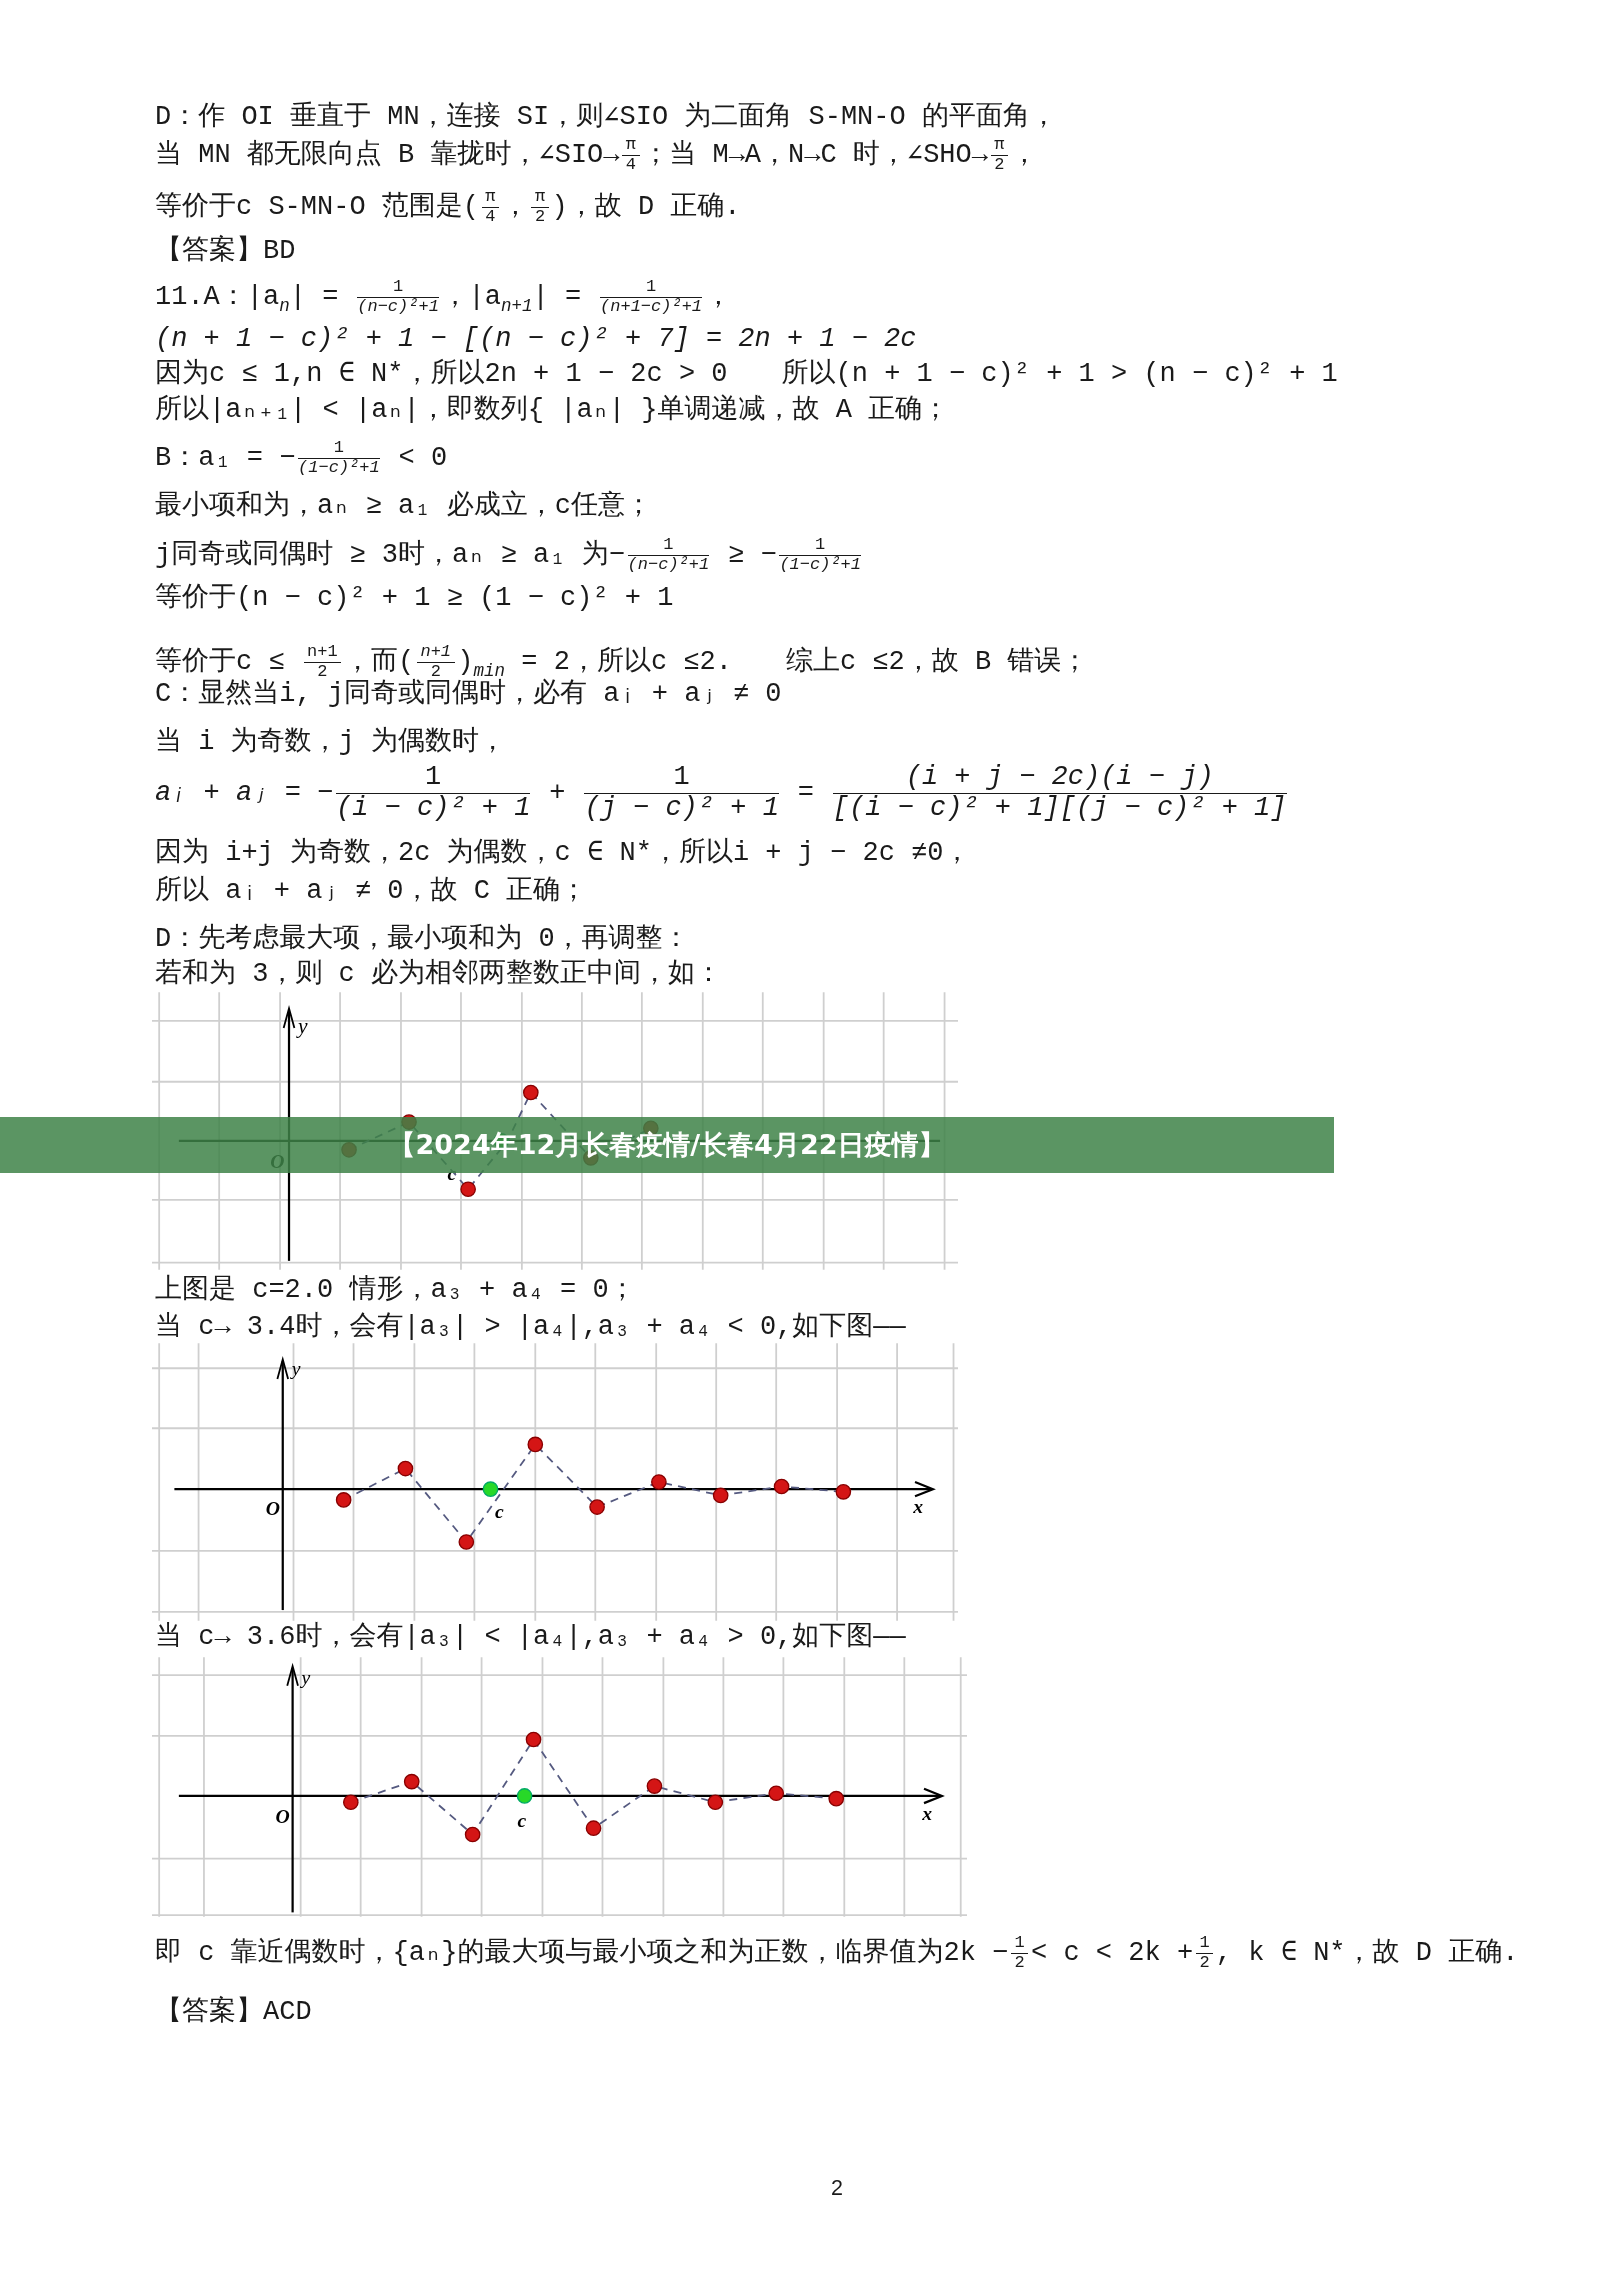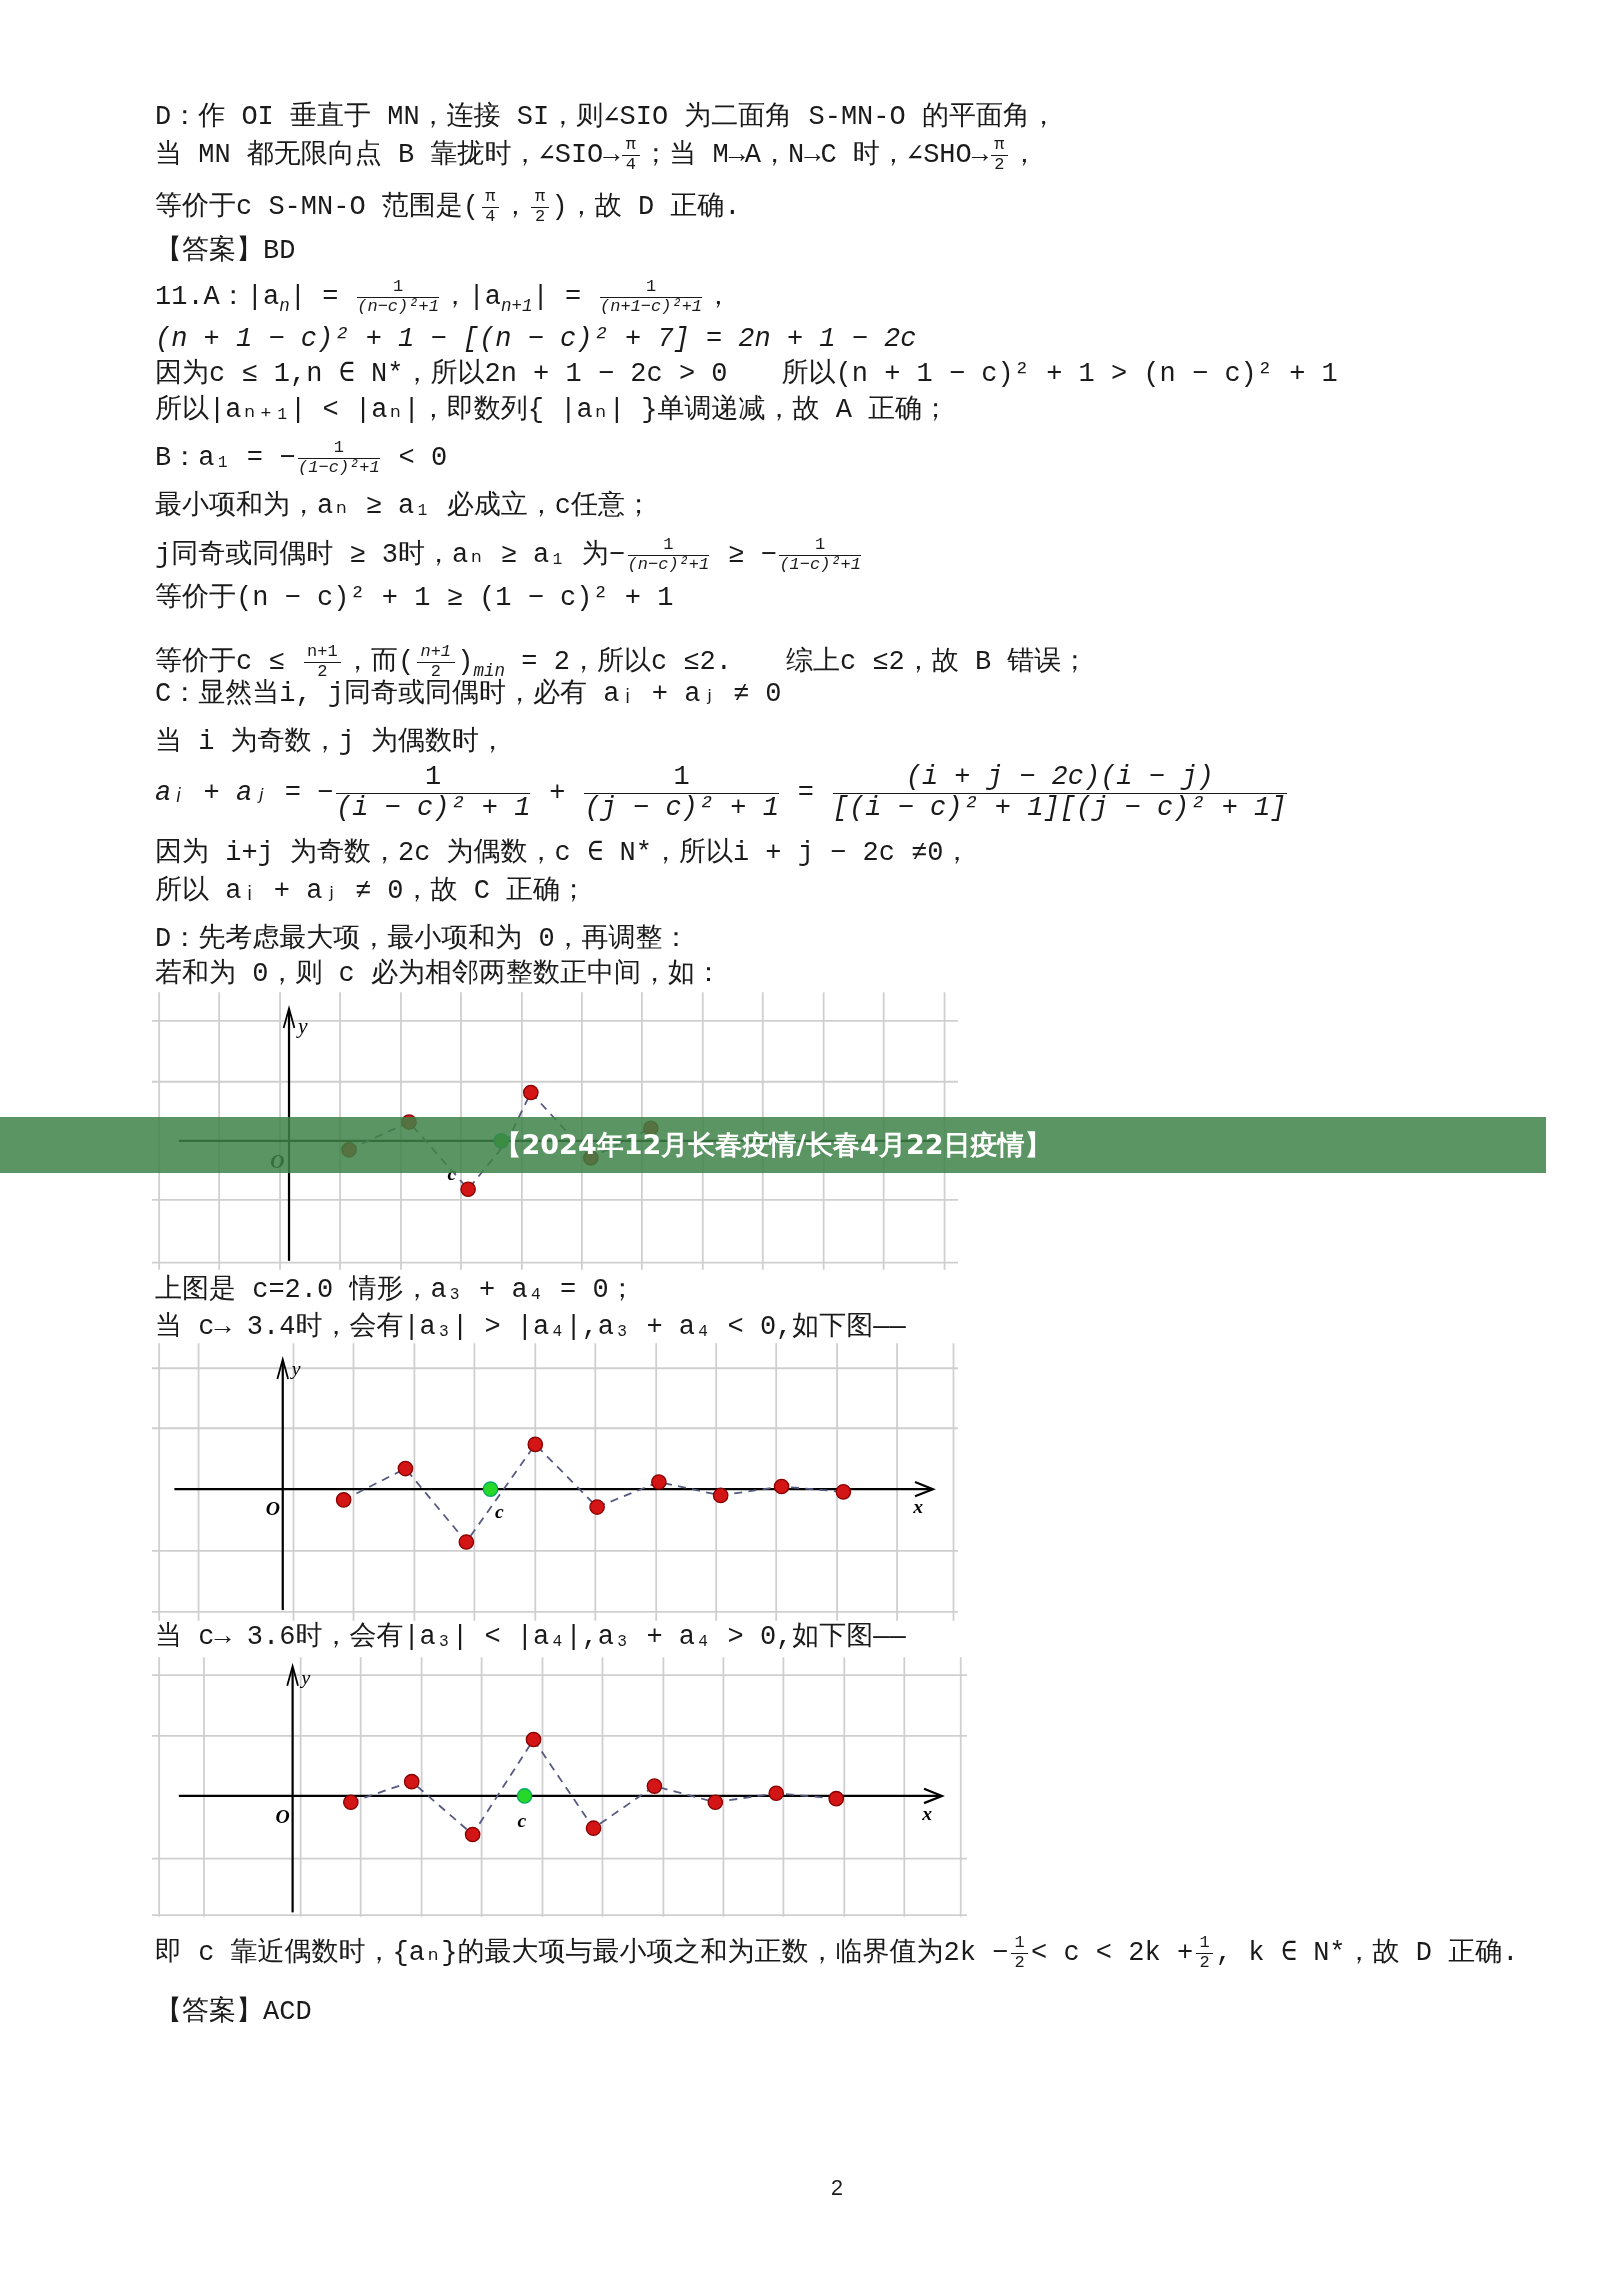--- a/index.html
+++ b/index.html
@@ -7,21 +7,21 @@
          font-family: "Liberation Serif", "DejaVu Serif", serif; color: #1a1a1a; }
   .line { position: absolute; left: 155px; font-size: 27px; line-height: 36px; white-space: nowrap; font-family: Liberation Mono, monospace; }
   .math { font-style: italic; }
   .frac { display: inline-block; vertical-align: middle; text-align: center; margin: 0 2.7px; }
   .frac .num, .frac .den { display: block; line-height: 1.1; }
   .frac .num { border-bottom: 1.8px solid #1a1a1a; padding: 0 3.6px; }
   .frac.small { font-size: 17px; }
   .frac.big { font-size: 27px; }
   sup, sub { font-size: 0.65em; }
   .graph { position: absolute; left: 152px; }
-  .banner { position: absolute; left: 0; top: 1117px; width: 1546px; height: 56px;
+  .banner { position: absolute; left: 0; top: 1117px; width: 1334px; height: 56px;
             background: rgba(62,130,72,0.85); display: flex; align-items: center; justify-content: center; }
   .banner span { color: #ffffff; font-family: "DejaVu Sans", sans-serif; font-weight: bold; font-size: 27px; letter-spacing: 0px; }
   .pagenum { position: absolute; left: 831px; top: 2176px; font-family: "Liberation Sans", sans-serif; font-size: 21.5px; }
 </style>
 </head>
 <body>
 
 <div class="line" style="top:99px">D：作 OI 垂直于 MN，连接 SI，则∠SIO 为二面角 S-MN-O 的平面角，</div>
 
 <div class="line" style="top:136px">
@@ -56,21 +56,21 @@
 
 <div class="line" style="top:676px">C：显然当i, j同奇或同偶时，必有 aᵢ + aⱼ ≠ 0</div>
 <div class="line" style="top:724px">当 i 为奇数，j 为偶数时，</div>
 <div class="line" style="top:763px">
   <span class="math">aᵢ + aⱼ = −</span><span class="frac big"><span class="num">1</span><span class="den math">(i − c)² + 1</span></span><span> + </span><span class="frac big"><span class="num">1</span><span class="den math">(j − c)² + 1</span></span><span> = </span><span class="frac big"><span class="num math">(i + j − 2c)(i − j)</span><span class="den math">[(i − c)² + 1][(j − c)² + 1]</span></span>
 </div>
 <div class="line" style="top:835px">因为 i+j 为奇数，2c 为偶数，c ∈ N*，所以i + j − 2c ≠0，</div>
 <div class="line" style="top:873px">所以 aᵢ + aⱼ ≠ 0，故 C 正确；</div>
 
 <div class="line" style="top:921px">D：先考虑最大项，最小项和为 0，再调整：</div>
-<div class="line" style="top:956px">若和为 0，则 c 必为相邻两整数正中间，如：</div>
+<div class="line" style="top:956px">若和为 3，则 c 必为相邻两整数正中间，如：</div>
 
 <svg class="graph" style="top:992px" width="806" height="278" viewBox="0 0 900 310">
   <g stroke="#cfcfcf" stroke-width="2">
     <line x1="0" y1="32" x2="900" y2="32"></line>
       <line x1="0" y1="100" x2="900" y2="100"></line>
     <line x1="0" y1="232" x2="900" y2="232"></line>
       <line x1="0" y1="302" x2="900" y2="302"></line>
     <line x1="8" y1="0" x2="8" y2="310"></line>
       <line x1="75" y1="0" x2="75" y2="310"></line>
       <line x1="143" y1="0" x2="143" y2="310"></line>

